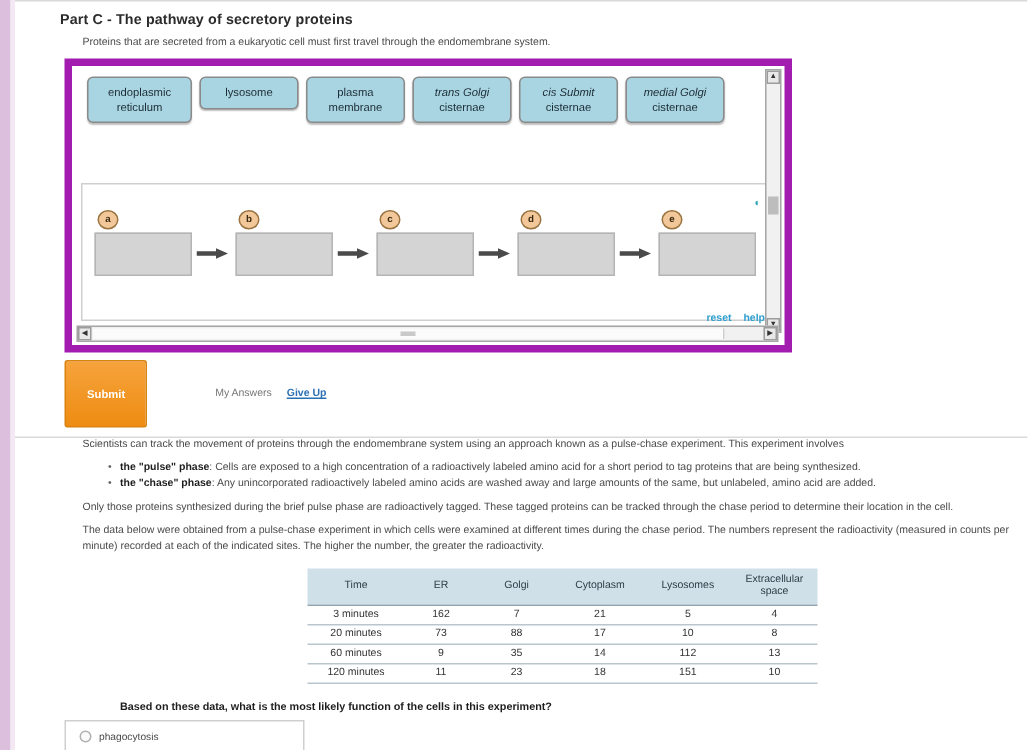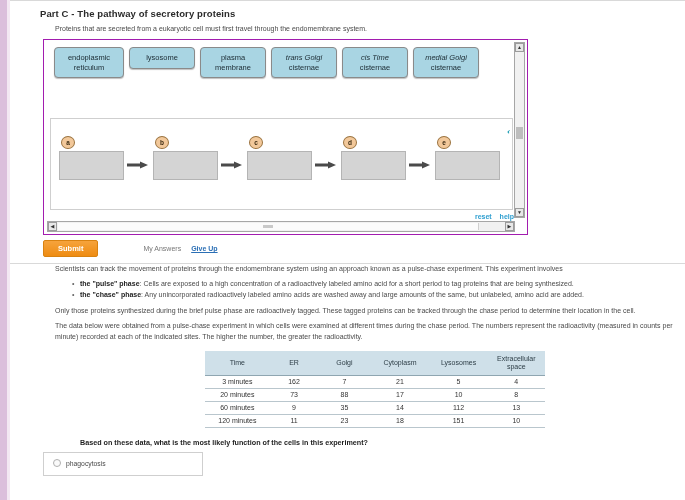--- a/index.html
+++ b/index.html
@@ -38,21 +38,21 @@
     font-size: 7px; color: #4a4a4a; padding: 0 0 0 45px;
     line-height: 1.45; margin-bottom: 5px;
   }
   .para.bold { font-weight: bold; color: #1d1d1d; font-size: 7.2px; }
 
   
   .activity {
     position: relative;
     margin: 3px 2px 0 33px;
     width: 485px; height: 196px;
-    border: 1px solid #a21caf;
+    border: 5px solid #a21caf;
     background: #ffffff;
     box-sizing: border-box;
   }
   .labels-zone { position: relative; padding: 7px 0 0 10px; }
   .label-box {
     display: inline-block;
     background: #a9d5e3;
     border: 1px solid #8a8a8a;
     border-radius: 4px;
     color: #1b2b33;
@@ -161,21 +161,21 @@
 
   
   .submit-row {
     padding: 5px 0 6px 33px;
     display: flex; align-items: center; gap: 0;
   }
   .btn-submit {
     background: linear-gradient(#f6a33c, #ee8c12);
     border: 1px solid #d98210;
     color: #ffffff; font-size: 7.5px; font-weight: bold;
-    padding: 3px 14px; border-radius: 2px;
+    padding: 17px 14px; border-radius: 2px;
     cursor: pointer;
   }
   .my-answers {
     margin-left: 45px; font-size: 7px; color: #777;
   }
   .give-up {
     margin-left: 10px; font-size: 7px; color: #2b6fb5;
     text-decoration: underline; cursor: pointer; font-weight: bold;
   }
 
@@ -264,21 +264,21 @@
           <span>reticulum</span>
         </div><div class="label-box lb-w2">
           <span>lysosome</span>
         </div><div class="label-box lb-w2">
           <span>plasma</span><br>
           <span>membrane</span>
         </div><div class="label-box lb-w2">
           <i>trans Golgi</i><br>
           <span>cisternae</span>
         </div><div class="label-box lb-w2">
-          <i>cis Time</i><br>
+          <i>cis Submit</i><br>
           <span>cisternae</span>
         </div><div class="label-box lb-w2">
           <i>medial Golgi</i><br>
           <span>cisternae</span>
         </div>
       </div>
 
       <div class="diagram">
         <div class="drop-row">
 

